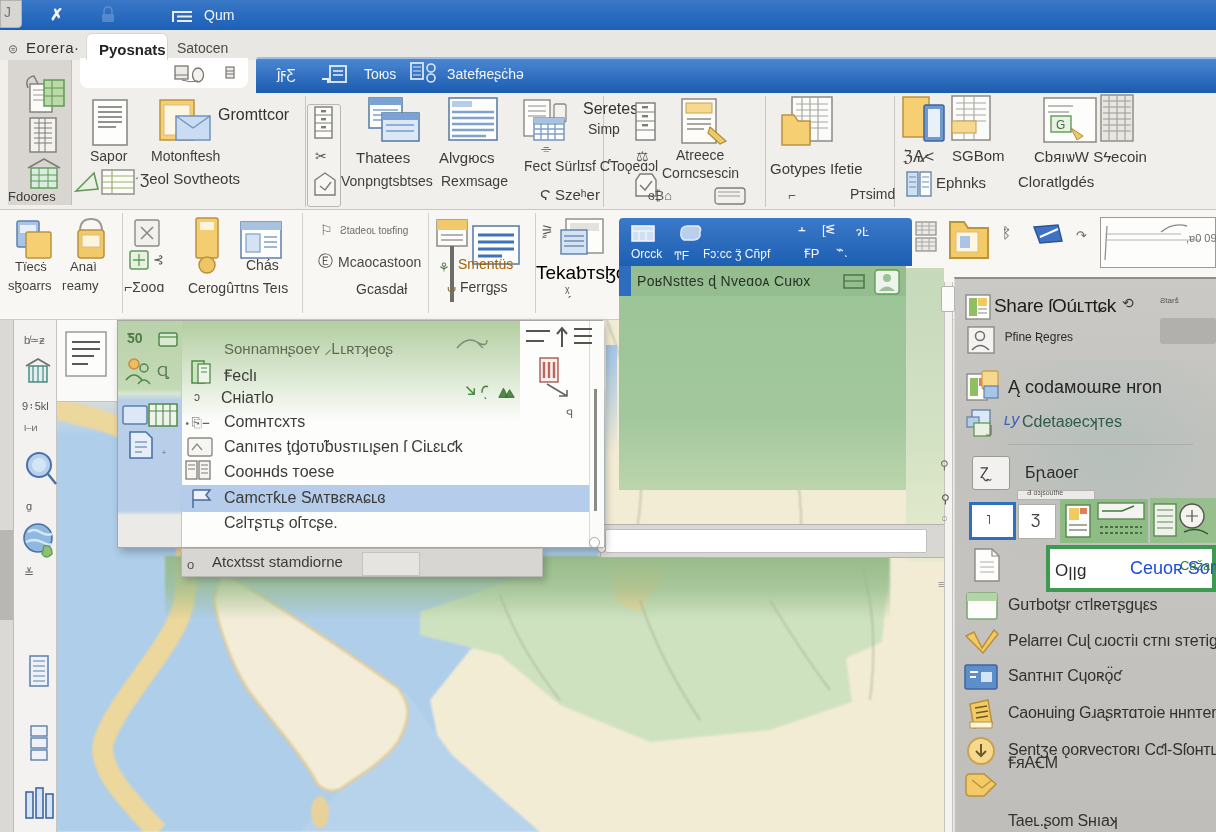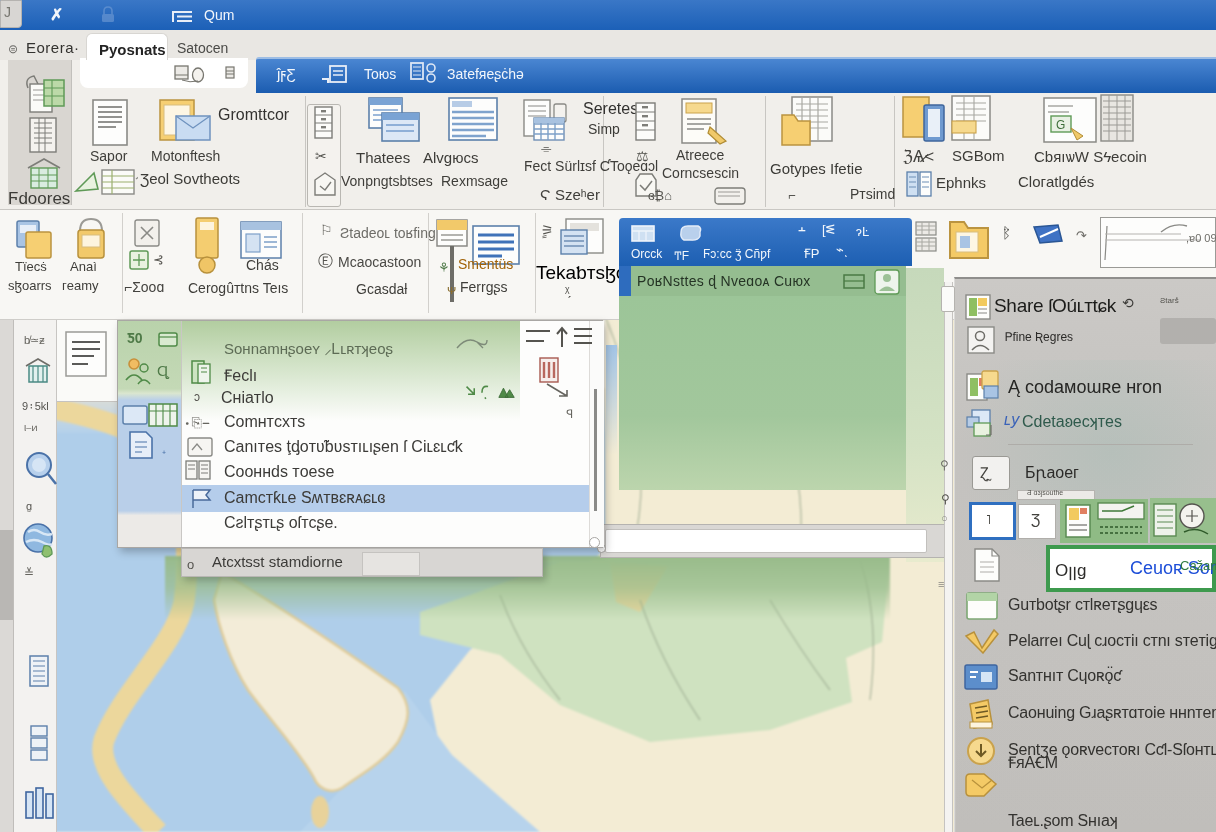--- a/index.html
+++ b/index.html
@@ -200,21 +200,21 @@
 <div class="t" style="left:151px;top:148px;font-size:14px;color:#3f3e3a">Motonftesh</div>
 <div class="t" style="left:218px;top:106px;font-size:16px;color:#333230">Gromttcor</div>
 
 <svg class="abs" style="left:74px;top:167px" width="64" height="30" viewBox="0 0 64 30">
   <path d="M2 24 L20 6 L24 22 Z" fill="#e9f2e0" stroke="#5f9a57" stroke-width="1.6"></path>
   <rect x="28" y="3" width="32" height="24" fill="#fbfbf8" stroke="#8a8a86" stroke-width="1.4"></rect>
   <path d="M28 9 H60 M28 15 H60 M28 21 H60 M38 3 V27" stroke="#9bb06f" stroke-width="1.2"></path>
   <path d="M62 12 l4 -3" stroke="#8a8a86" stroke-width="1.3"></path>
 </svg>
 <div class="t" style="left:140px;top:170px;font-size:15px;color:#3c3b37">Ʒeol Sovtheots</div>
-<div class="t" style="left:8px;top:189px;font-size:17px;color:#3c3b37">Ϝdoores</div>
+<div class="t" style="left:8px;top:189px;font-size:13px;color:#3c3b37">Ϝdoores</div>
 
 <div class="abs" style="left:307px;top:104px;width:34px;height:103px;background:#f4f2ee;border:1px solid #b9b7b2;border-radius:3px"></div>
 <svg class="abs" style="left:312px;top:106px" width="24" height="34" viewBox="0 0 24 34">
   <rect x="3" y="1" width="17" height="31" fill="#fcfcfa" stroke="#7d7d78" stroke-width="1.4"></rect>
   <path d="M3 9 H20 M3 17 H20 M3 25 H20" stroke="#7d7d78" stroke-width="1.2"></path>
   <rect x="9" y="4" width="5" height="2.4" fill="#7d7d78"></rect>
         <rect x="9" y="12" width="5" height="2.4" fill="#7d7d78"></rect>
         <rect x="9" y="20" width="5" height="2.4" fill="#7d7d78"></rect>
 </svg>
 <div class="t" style="left:315px;top:148px;font-size:14px;color:#555550">✂</div>
@@ -232,21 +232,21 @@
   <path d="M18 28 H46 M18 34 H46" stroke="#8fb0d8" stroke-width="2"></path>
 </svg>
 <div class="t" style="left:356px;top:149px;font-size:15px;color:#3c3b37">Thatees</div>
 <div class="t" style="left:341px;top:173px;font-size:14px;color:#3f3e3a">Vonpngtsbtses</div>
 
 <svg class="abs" style="left:448px;top:97px" width="50" height="44" viewBox="0 0 50 44">
   <rect x="1" y="1" width="48" height="42" fill="#fdfdfc" stroke="#5c80ab" stroke-width="1.6"></rect>
   <rect x="4" y="4" width="20" height="6" fill="#b7cce6"></rect>
   <path d="M4 15 H46 M4 21 H46 M4 27 H46 M4 33 H46 M4 39 H38" stroke="#7fa3cd" stroke-width="2.6"></path>
 </svg>
-<div class="t" style="left:423px;top:149px;font-size:15px;color:#3c3b37">Aӏvgюcs</div>
+<div class="t" style="left:439px;top:149px;font-size:15px;color:#3c3b37">Aӏvgюcs</div>
 <div class="t" style="left:441px;top:173px;font-size:14px;color:#3f3e3a">Rexmsage</div>
 
 <svg class="abs" style="left:522px;top:98px" width="48" height="46" viewBox="0 0 48 46">
   <rect x="2" y="2" width="26" height="36" fill="#fdfdfc" stroke="#8a8a86" stroke-width="1.4"></rect>
   <path d="M6 8 H24 M6 13 H24 M6 18 H24" stroke="#8a8a86" stroke-width="1.2"></path>
   <rect x="32" y="6" width="12" height="18" rx="2" fill="#f4f2ee" stroke="#8a8a86" stroke-width="1.3"></rect>
   <rect x="12" y="20" width="30" height="22" fill="#fdfdfc" stroke="#6f8fb5" stroke-width="1.4"></rect>
   <path d="M12 26 H42 M12 31 H42 M12 36 H42 M19 20 V42 M26 20 V42 M33 20 V42" stroke="#7da0c8" stroke-width="1.4"></path>
   <rect x="12" y="20" width="30" height="5" fill="#a8c2e0"></rect>
 </svg>
@@ -369,21 +369,21 @@
 <svg class="abs" style="left:240px;top:221px" width="42" height="38" viewBox="0 0 42 38">
   <rect x="1" y="1" width="40" height="36" fill="#fdfdfc" stroke="#5c80ab" stroke-width="1.5"></rect>
   <rect x="1" y="1" width="40" height="8" fill="#a8c2e0"></rect>
   <rect x="6" y="13" width="14" height="18" fill="#d4e2f2" stroke="#7da0c8" stroke-width="1.2"></rect>
   <path d="M24 16 H37 M24 21 H37 M24 26 H37" stroke="#7da0c8" stroke-width="1.4"></path>
 </svg>
 <div class="t" style="left:246px;top:257px;font-size:14px;color:#3f3e3a">Chás</div>
 <div class="t" style="left:188px;top:280px;font-size:14px;color:#3f3e3a">Ceroɡûтtns Teıs</div>
 
 <div class="t" style="left:320px;top:222px;font-size:14px;color:#66655f">⚐</div>
-<div class="t" style="left:340px;top:225px;font-size:14px;color:#6e6d68">Ƨtadeoʟ toʁfing</div>
+<div class="t" style="left:340px;top:225px;font-size:10px;color:#6e6d68">Ƨtadeoʟ toʁfing</div>
 <div class="t" style="left:318px;top:252px;font-size:15px;color:#55544f">Ⓔ</div>
 <div class="t" style="left:338px;top:254px;font-size:14px;color:#4a4945">Mcaocastoon</div>
 <div class="t" style="left:356px;top:281px;font-size:14px;color:#3f3e3a">Gcasdaƚ</div>
 
 <svg class="abs" style="left:436px;top:219px" width="34" height="86" viewBox="0 0 34 86">
   <rect x="1" y="1" width="30" height="26" fill="#fdfdfc" stroke="#8a8a86" stroke-width="1.5"></rect>
   <rect x="1" y="1" width="30" height="10" fill="#f2c96a"></rect>
   <path d="M5 16 H27 M5 21 H27" stroke="#9b9a95" stroke-width="1.3"></path>
   <rect x="14" y="27" width="4" height="56" fill="#6e6d68"></rect>
 </svg>

